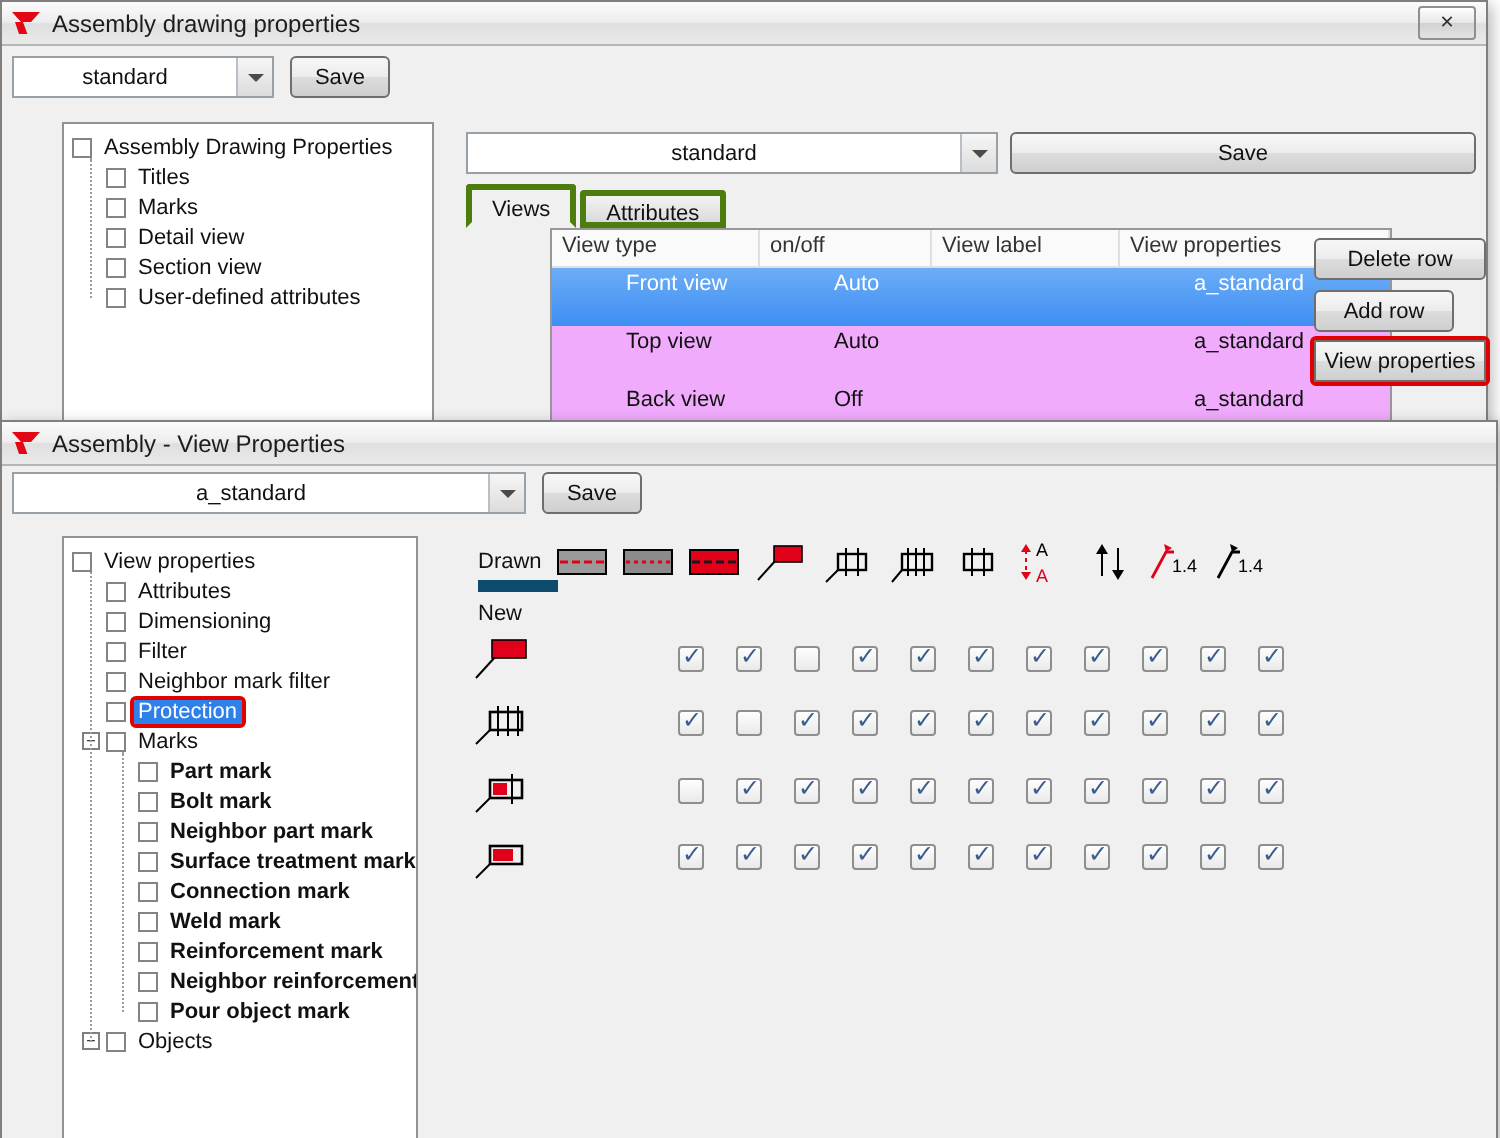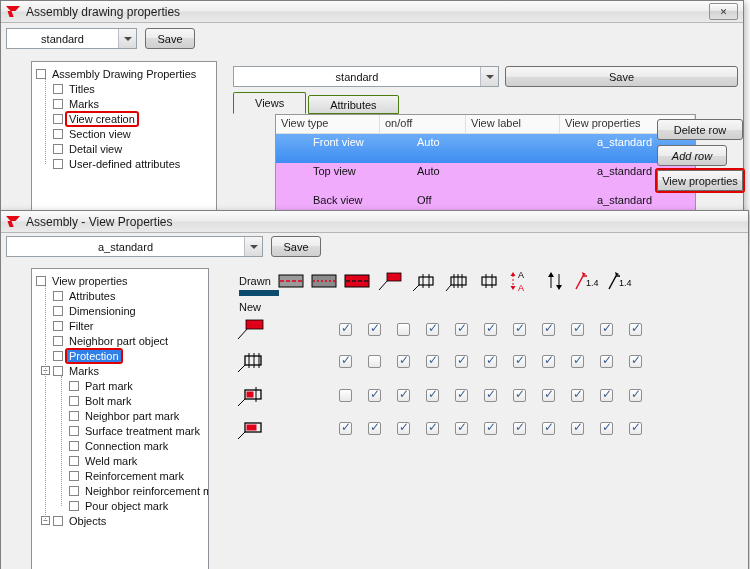--- a/index.html
+++ b/index.html
@@ -25,27 +25,27 @@
   .tree{padding:4px 0 0 4px;}
   .trow{display:flex;align-items:center;height:15px;white-space:nowrap;}
   .t-check{width:10px;height:10px;border:1px solid #848484;background:#fff;margin-right:4px;flex:none;box-sizing:border-box;}
   .t-label{padding:0 2px;}
   .expander{width:9px;height:9px;border:1px solid #7f7f7f;background:#fff;font-size:8px;line-height:7px;text-align:center;
     color:#222;margin-right:3px;flex:none;box-sizing:border-box;}
   .lvl1{position:relative;}
   .lvl1::before{content:"";position:absolute;left:9px;top:-2px;bottom:7px;border-left:1px dotted #9a9a9a;}
   .lvl1 > .trow{padding-left:17px;}
   .lvl1 > .trow.has-exp{padding-left:5px;}
-  .lvl2{position:relative;}
+  .lvl2{position:relative;font-weight:bold;}
   .lvl2::before{content:"";position:absolute;left:25px;top:-2px;bottom:7px;border-left:1px dotted #9a9a9a;}
   .lvl2 > .trow{padding-left:33px;}
   .red-ring{outline:2px solid #e00000;outline-offset:0;border-radius:1px;}
   .sel{background:#2f80e8;color:#fff;}
   .tabs{position:absolute;display:flex;align-items:flex-end;height:22px;}
-  .tab{height:19px;line-height:19px;padding:0 21px;border:1px solid #4d7c0f;border-radius:2px 2px 0 0;
+  .tab{height:19px;line-height:19px;padding:0 10px;border:3px solid #4d7c0f;border-radius:2px 2px 0 0;
     background:linear-gradient(#f3f3f3,#dadada);margin-right:2px;box-sizing:border-box;}
   .tab.active{height:22px;line-height:21px;background:#f0f0f0;border-bottom-color:#f0f0f0;}
   .tbl{position:absolute;background:#f0abfc;border:1px solid #979797;box-sizing:border-box;overflow:hidden;margin-left:42px;}
   .thead{display:flex;height:18px;background:#fafafa;border-bottom:1px solid #e0e0e0;}
   .th{box-sizing:border-box;padding:2px 5px;border-right:1px solid #e0e0e0;color:#333;overflow:hidden;white-space:nowrap;}
   .tr{display:flex;height:29px;line-height:17px;padding-left:32px;}
   .td{box-sizing:border-box;padding:0 5px;overflow:hidden;white-space:nowrap;}
   .c1{width:104px;flex:none;}.c2{width:86px;flex:none;}.c3{width:94px;flex:none;}.c4{flex:1;}
   .tr.selected{background:linear-gradient(#6cadf7,#3e8ef3);color:#fff;}
   .grid{position:absolute;left:232px;top:55px;width:514px;height:235px;}
@@ -92,29 +92,25 @@
         <div class="trow">
           <span class="t-check"></span>
           <span class="t-label">Titles</span>
         </div>
         <div class="trow">
           <span class="t-check"></span>
           <span class="t-label">Marks</span>
         </div>
         <div class="trow">
           <span class="t-check"></span>
-          <span class="t-label red-ring">View creation</span>
+          <span class="t-label">Detail view</span>
         </div>
         <div class="trow">
           <span class="t-check"></span>
           <span class="t-label">Section view</span>
-        </div>
-        <div class="trow">
-          <span class="t-check"></span>
-          <span class="t-label">Detail view</span>
         </div>
         <div class="trow">
           <span class="t-check"></span>
           <span class="t-label">User-defined attributes</span>
         </div>
       </div>
     </div>
   </div>
 
   <div class="combo" style="left:232px;top:65px;width:266px;">
@@ -156,21 +152,21 @@
       <span class="td c4">a_standard</span>
     </div>
     <div class="tr">
       <span class="td c2">Off</span>
       <span class="td c3"></span>
       <span class="td c4">a_standard</span>
     </div>
   </div>
 
   <div class="btn" style="left:656px;top:118px;width:86px;">Delete row</div>
-  <div class="btn" style="left:656px;top:144px;width:70px;font-style:italic;">Add row</div>
+  <div class="btn" style="left:656px;top:144px;width:70px;">Add row</div>
   <div class="btn red-ring" style="left:656px;top:169px;width:86px;">View properties</div>
 </div>
 
 <div class="window" id="win-bottom">
   <div class="titlebar">
     <span class="app-icon">
       <svg width="15" height="13" viewBox="0 0 15 13">
           <path d="M0,1 h14 l-4.5,5 h-4 l2.2,6 h-4.2 l-2,-6 h3 z" fill="#e30613"></path>
         </svg>
     </span>
@@ -199,21 +195,21 @@
         <div class="trow">
           <span class="t-check"></span>
           <span class="t-label">Dimensioning</span>
         </div>
         <div class="trow">
           <span class="t-check"></span>
           <span class="t-label">Filter</span>
         </div>
         <div class="trow">
           <span class="t-check"></span>
-          <span class="t-label">Neighbor part object</span>
+          <span class="t-label">Neighbor mark filter</span>
         </div>
         <div class="trow">
           <span class="t-check"></span>
           <span class="t-label sel red-ring">Protection</span>
         </div>
         <div class="trow has-exp">
           <span class="expander">−</span>
           <span class="t-check"></span>
           <span class="t-label">Marks</span>
         </div>

